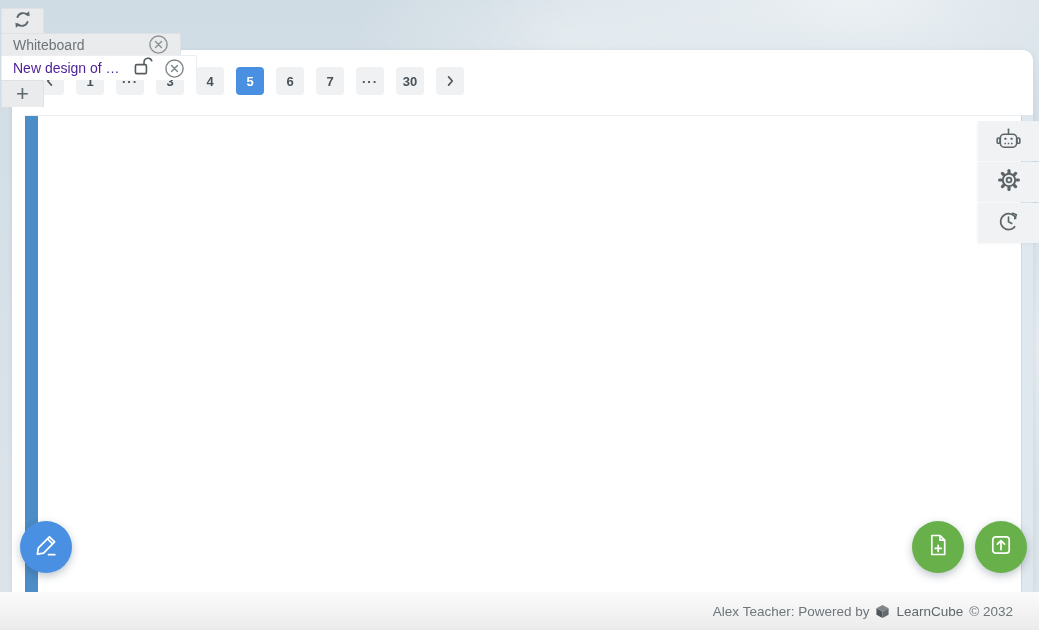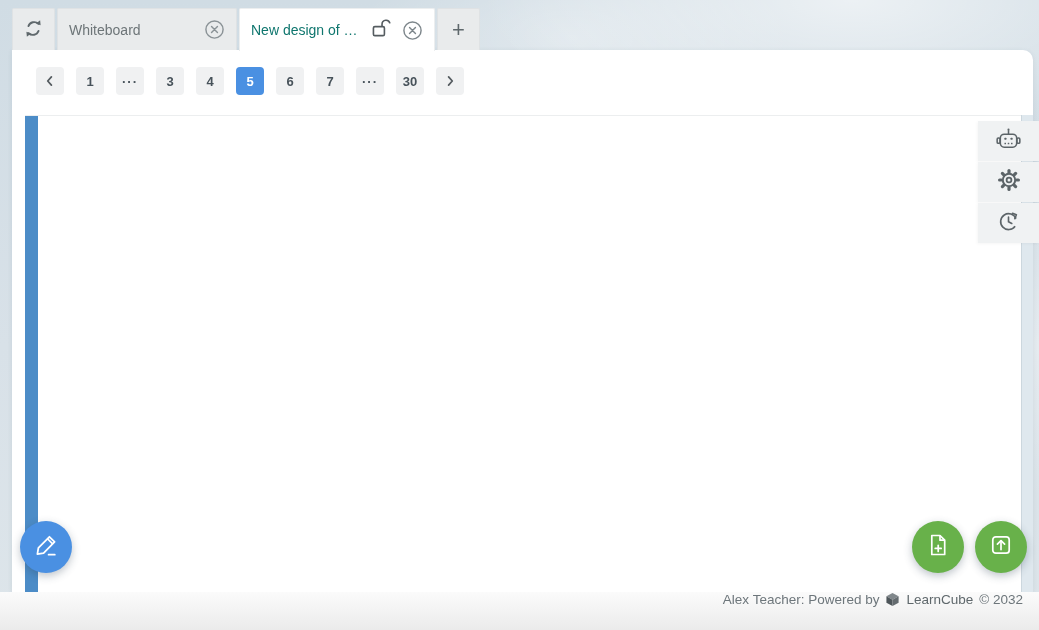--- a/index.html
+++ b/index.html
@@ -7,29 +7,29 @@
   .screen {
     position:relative; width:1039px; height:630px; overflow:hidden;
     background:
       radial-gradient(55% 35% at 82% 0%, rgba(255,255,255,.6), rgba(255,255,255,0) 65%),
       radial-gradient(35% 25% at 55% 6%, rgba(255,255,255,.35), rgba(255,255,255,0) 60%),
       radial-gradient(45% 40% at 101% 55%, rgba(255,255,255,.35), rgba(255,255,255,0) 60%),
       linear-gradient(180deg, #d0dce4 0%, #d8e1e8 55%, #dde5ea 100%);
   }
 
   
-  .tabbar { position:absolute; left:12px; top:8px; height:42px; display:flex; z-index:5; }
+  .tabbar { position:absolute; left:1px; top:8px; height:42px; display:flex; z-index:5;flex-direction:column; }
   .tab {
     height:42px; background:#e9ebec; border:1px solid #dfe2e4; border-bottom:none;
     display:flex; align-items:center; color:#6d7578; font-size:14px;
     border-radius:2px 2px 0 0; margin-right:2px; cursor:default;
   }
   .tab-icon-btn { width:43px; justify-content:center; }
   .tab-main { width:180px; padding:0 11px; justify-content:space-between; }
-  .tab-active { width:196px; background:#ffffff; border-color:#eceeef; color:#0f766e; height:43px; z-index:6; }
+  .tab-active { width:196px; background:#ffffff; border-color:#eceeef; color:#4c1d95; height:43px; z-index:6; }
   .tab-active .tab-label { margin-right:6px; }
   .tab .close { display:flex; align-items:center; cursor:pointer; }
   .tab-plus { width:43px; justify-content:center; font-size:22px; color:#5f686c; font-weight:400; }
 
   
   .panel {
     position:absolute; left:12px; top:50px; width:1021px; height:542px;
     background:#fff; border-radius:0 10px 0 0; box-shadow:0 1px 5px rgba(60,80,95,.10);
   }
 
@@ -80,22 +80,22 @@
   }
   .fab-pencil { left:20px; top:521px; background:#4a90e2; }
   .fab-green { background:#68b14a; }
   .fab-newpage { left:912px; top:521px; }
   .fab-upload { left:975px; top:521px; }
 
   
   .footer {
     position:absolute; left:0; top:592px; width:1039px; height:38px;
     background:linear-gradient(180deg, #fbfbfb, #ebebeb);
-    display:flex; align-items:flex-start; justify-content:flex-end;
-    padding-right:16px; color:#6d767b; font-size:13.5px; gap:6px; z-index:2;
+    display:flex; align-items:center; justify-content:flex-end;
+    padding-right:26px; color:#6d767b; font-size:13.5px; gap:6px; z-index:2;
   }
   .footer .brand { color:#5f686c; }
 </style>
 </head>
 <body>
 
 <div class="screen">
 
   <div class="tabbar">
     <div class="tab tab-icon-btn">

